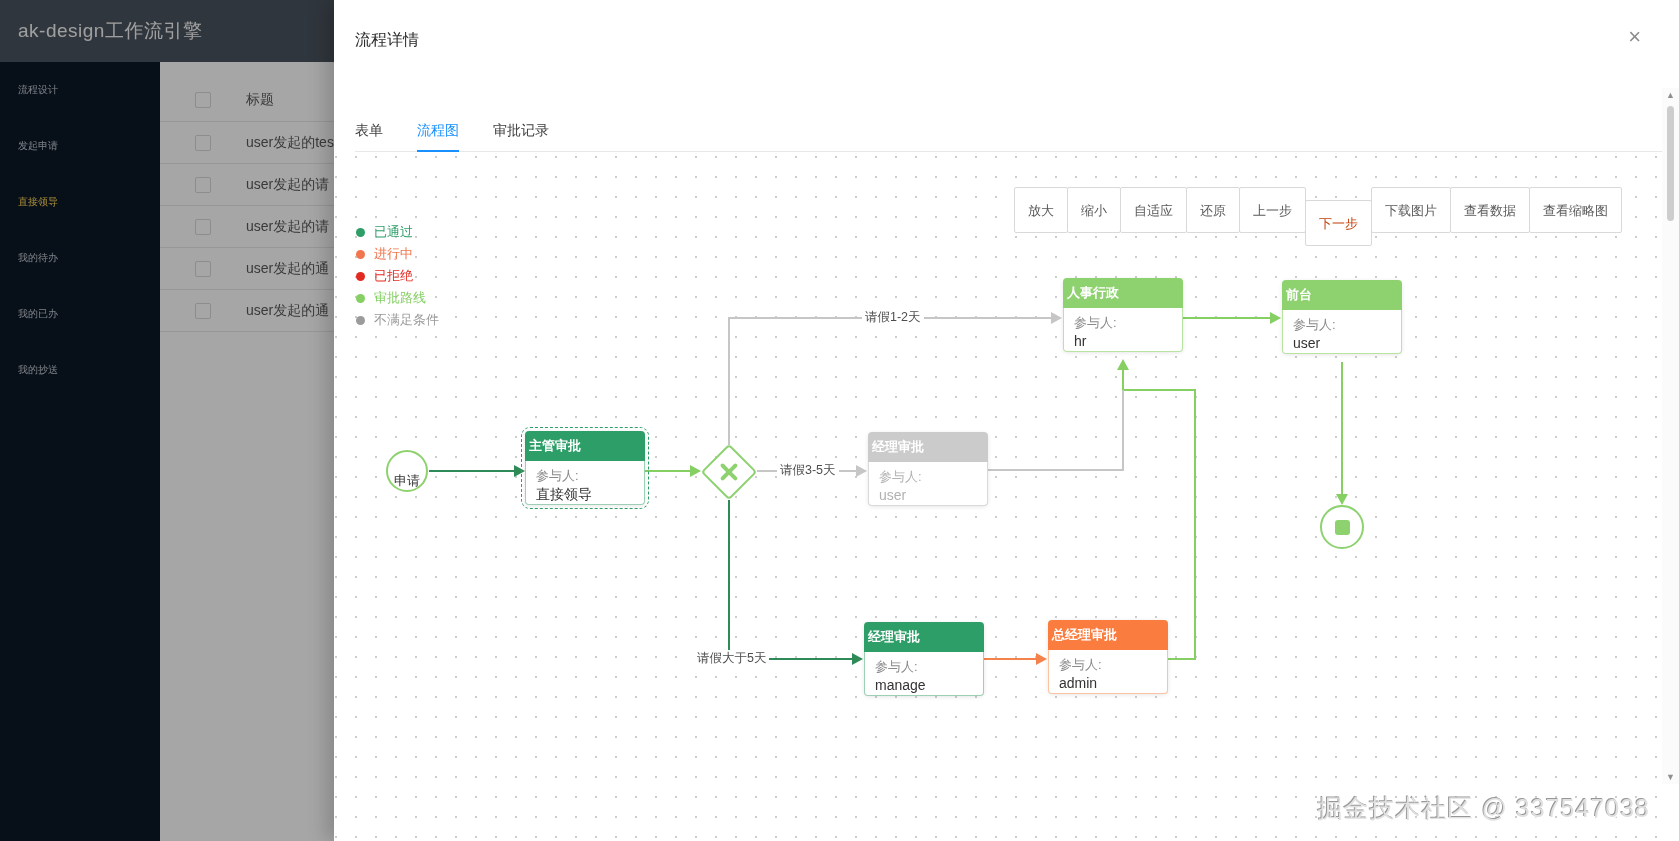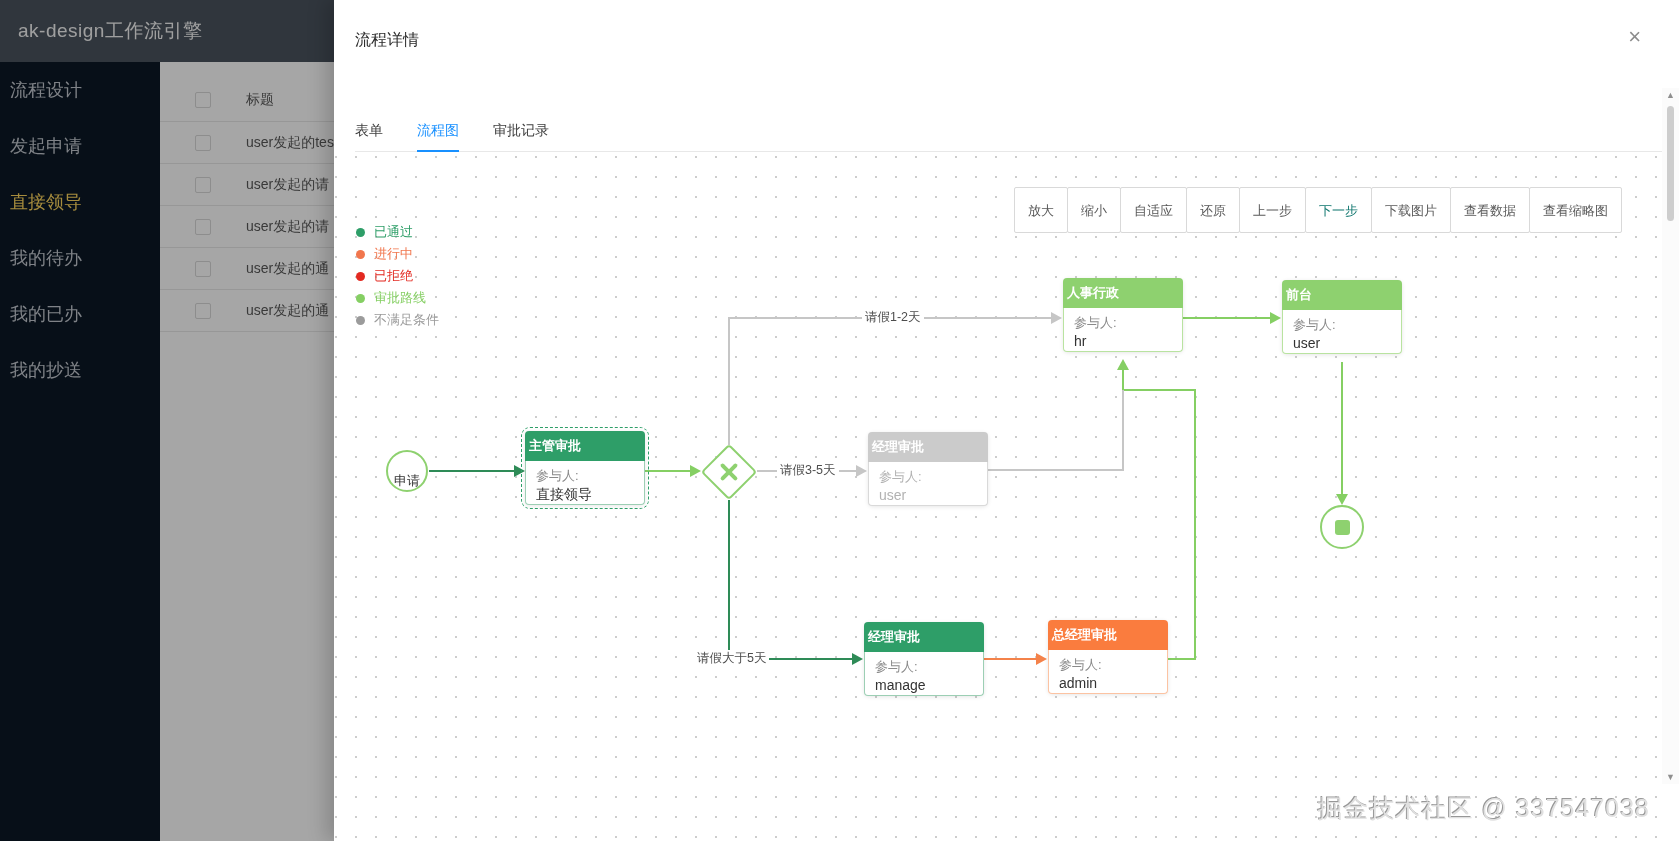--- a/index.html
+++ b/index.html
@@ -4,21 +4,21 @@
 <style>
   * { box-sizing: border-box; margin: 0; padding: 0; }
   html,body { width:1679px; height:841px; overflow:hidden; font-family:"Liberation Sans",sans-serif; background:#fff; }
   body { position:relative; }
 
   
   .app-base { position:absolute; inset:0; background:#fff; }
   .app-header { position:absolute; top:0; left:0; right:0; height:62px; background:#4a545f; }
   .app-title { position:absolute; left:18px; top:18px; font-size:19px; color:#f5f5f5; letter-spacing:0.5px; }
   .app-sidebar { position:absolute; left:0; top:62px; bottom:0; width:160px; background:#0c1826; }
-  .side-item { height:56px; line-height:56px; padding-left:10px; font-size:18px; color:#c3c8cf; cursor:pointer; }
+  .side-item { height:56px; line-height:56px; padding-left:18px; font-size:10px; color:#c3c8cf; cursor:pointer; }
   .side-item.active { color:#ffd75e; }
   .app-main { position:absolute; left:160px; top:62px; right:0; bottom:0; background:#fff; padding-top:16px; }
   .t-row { display:flex; align-items:center; height:42px; border-bottom:1px solid #e9e9e9; }
   .t-row.head { height:44px; color:#777; }
   .t-check { width:16px; height:16px; border:1px solid #d9d9d9; border-radius:2px; background:#fff; margin-left:35px; flex:none; }
   .t-title { margin-left:35px; font-size:14px; color:#595959; white-space:nowrap; }
   .dim { position:absolute; inset:0; background:rgba(0,0,0,0.35); }
 
   
   .drawer { position:absolute; top:0; left:334px; right:0; bottom:0; background:#fff; box-shadow:-8px 0 18px rgba(0,0,0,0.18); }
@@ -29,21 +29,21 @@
   .tab.active { color:#1890ff; border-bottom-color:#1890ff; }
 
   
   .canvas { position:absolute; left:0; right:17px; top:153px; bottom:0; overflow:hidden;
             background-image:radial-gradient(circle,#cdcdcd 1.1px, transparent 1.5px);
             background-size:20px 20px; background-position:12px 14px; }
 
   .toolbar { position:absolute; top:34px; right:40px; display:flex; }
   .tbtn { height:46px; line-height:27px; padding:0 13px; background:#fff; border:1px solid #d9d9d9; border-radius:2px;
           font-size:13px; color:#595959; margin-left:-1px; cursor:pointer; white-space:nowrap; }
-  .tbtn.disabled { color:#0f766e; cursor:default; }
+  .tbtn.disabled { color:#c2410c; cursor:default;margin-top:13px; }
 
   .legend { position:absolute; left:22px; top:68px; }
   .leg-row { display:flex; align-items:center; height:22px; font-size:13px; }
   .leg-dot { width:9px; height:9px; border-radius:50%; margin-right:9px; flex:none; }
   .lg0 .leg-dot{background:#2e9e68;} .lg0{color:#2e9e68;}
   .lg1 .leg-dot{background:#f1764d;} .lg1{color:#f1764d;}
   .lg2 .leg-dot{background:#e32a21;} .lg2{color:#e32a21;}
   .lg3 .leg-dot{background:#85cf63;} .lg3{color:#85cf63;}
   .lg4 .leg-dot{background:#9b9b9b;} .lg4{color:#9b9b9b;}
 

